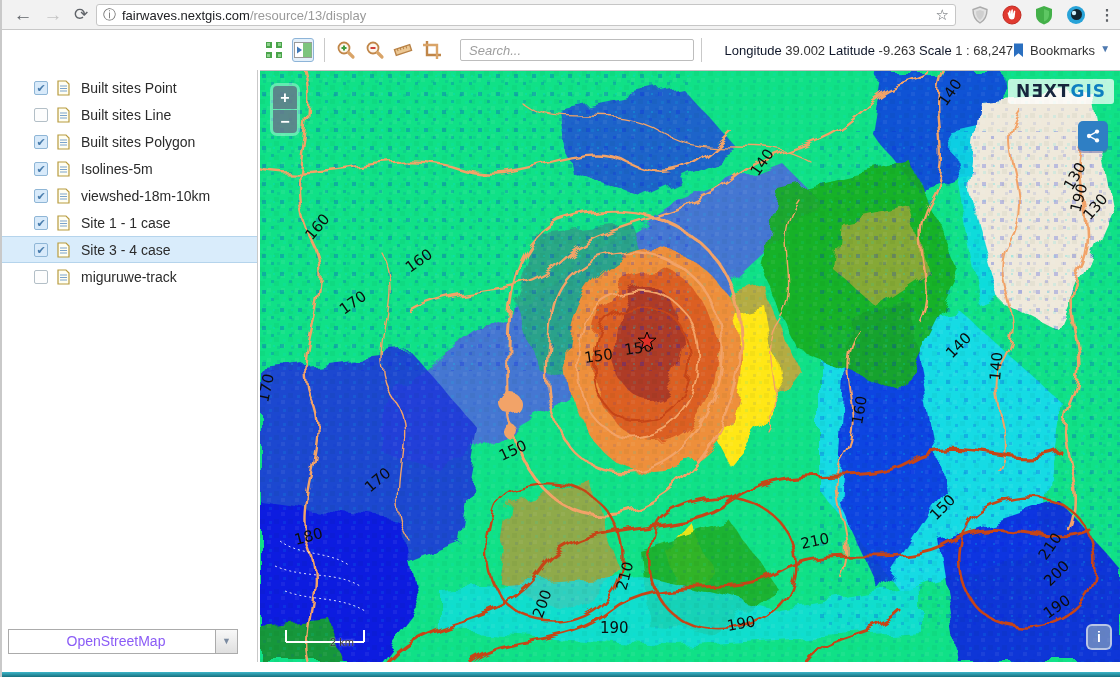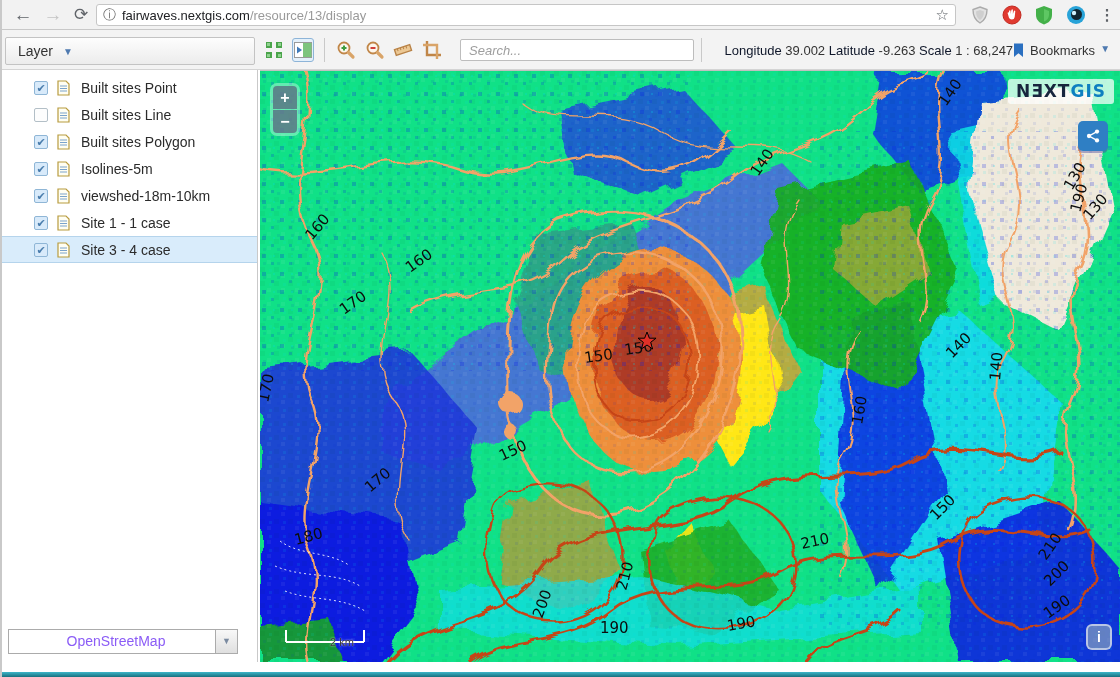--- a/index.html
+++ b/index.html
@@ -138,26 +138,20 @@
     <span class="ext-icon" id="ext-eye">
       <svg width="20" height="20" viewBox="0 0 20 20">
           <circle cx="10" cy="10" r="9" fill="#28a3d8"></circle>
           <circle cx="10.5" cy="9.5" r="5.5" fill="#12242e"></circle>
           <circle cx="8" cy="8" r="2.2" fill="#cfeffb"></circle>
         </svg>
     </span>
     <div id="menu-dots">⋮</div>
   </div>
 
-  <div id="band">
-    <div id="layer-header">
-      <span>Layer</span>
-      <span class="caret">▼</span>
-    </div>
-  </div>
 
   <div id="map-toolbar">
     <span class="tb-icon">
       <svg width="18" height="18" viewBox="0 0 18 18">
           <g fill="#4aa44a">
             <rect x="1" y="1" width="6" height="6"></rect>
             <rect x="11" y="1" width="6" height="6"></rect>
             <rect x="1" y="11" width="6" height="6"></rect>
             <rect x="11" y="11" width="6" height="6"></rect>
           </g>
@@ -288,20 +282,30 @@
         </div>
         <div class="layer-item selected">
           <span class="cb on">✔</span>
           <span class="doc">
             <svg width="13" height="16" viewBox="0 0 13 16">
               <path d="M1 1 H9 L12 4 V15 H1 Z" fill="#fffef2" stroke="#b89b3e" stroke-width="1.2"></path>
               <path d="M3 6 H10 M3 8.5 H10 M3 11 H10" stroke="#7aa3cc" stroke-width="1"></path>
             </svg>
           </span>
           <span>Site 3 - 4 case</span>
+        </div>
+        <div class="layer-item">
+          <span class="cb"></span>
+          <span class="doc">
+            <svg width="13" height="16" viewBox="0 0 13 16">
+              <path d="M1 1 H9 L12 4 V15 H1 Z" fill="#fffef2" stroke="#b89b3e" stroke-width="1.2"></path>
+              <path d="M3 6 H10 M3 8.5 H10 M3 11 H10" stroke="#7aa3cc" stroke-width="1"></path>
+            </svg>
+          </span>
+          <span>miguruwe-track</span>
         </div>
       </div>
     <div id="basemap">
       <span class="val">OpenStreetMap</span>
       <span class="drop">▼</span>
     </div>
   </div>
 
   <div id="map">
     <svg class="base" width="862" height="592" viewBox="0 0 862 592">

